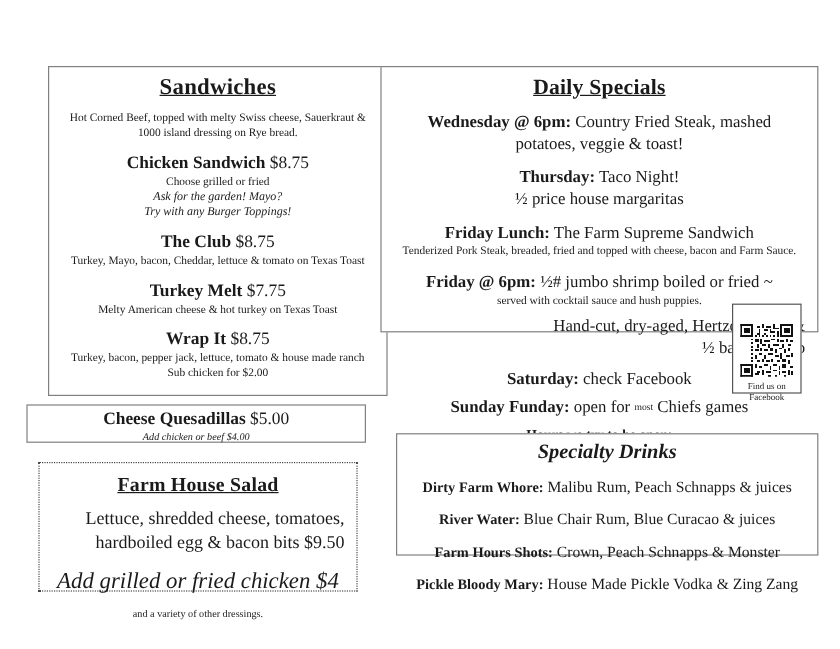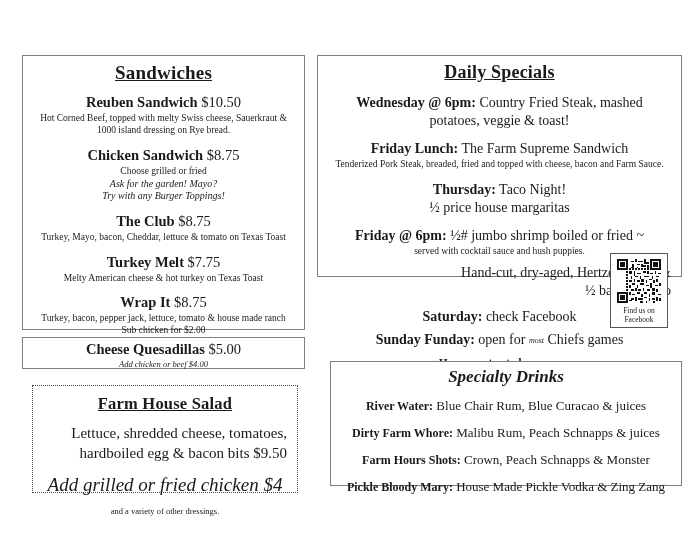--- a/index.html
+++ b/index.html
@@ -25,25 +25,25 @@
   .panel {
     position: absolute;
     box-sizing: border-box;
     border: 1px solid #808080;
     background: #ffffff;
   }
   .panel-dotted {
     border: 1px dotted #4a4a4a;
   }
 
-  #panel-sandwiches { left: 22px;  top: 55px;  width: 283px; height: 275px; }
+  #panel-sandwiches { left: 40px;  top: 55px;  width: 283px; height: 275px; }
   #panel-quesadillas{ left: 22px;  top: 337px; width: 283px; height: 32px;  }
   #panel-salad      { left: 32px;  top: 385px; width: 266px; height: 108px; }
   #panel-specials   { left: 317px; top: 55px;  width: 365px; height: 222px; }
-  #panel-drinks     { left: 330px; top: 361px; width: 352px; height: 125px; }
+  #panel-drinks     { left: 330px; top: 361px; width: 352px; height: 102px; }
 
   
   .section-title {
     text-align: center;
     font-weight: bold;
     font-size: 19px;
     text-decoration: underline;
     letter-spacing: .2px;
   }
   .section-title-italic {
@@ -111,21 +111,21 @@
     font-size: 9.5px;
     line-height: 1.25;
     margin-top: 1px;
   }
   .spec-cont {
     text-align: right;
     font-size: 14px;
     line-height: 1.3;
     margin-top: 6px;
   }
-  .tiny-inline { font-size: 8px; vertical-align: 1px; font-style: italic; }
+  .tiny-inline { font-size: 8px; vertical-align: 1px; }
 
   .hours-wrap { margin-top: 9px; }
   .hours-title {
     text-align: center;
     font-weight: bold;
     font-size: 11.5px;
     text-decoration: underline;
   }
   .hours-line {
     text-align: center;
@@ -145,21 +145,21 @@
   #qr-card {
     position: absolute;
     left: 292px;
     top: 197px;
     width: 58px;
     height: 75px;
     border: 1px solid #555;
     background: #fff;
     box-sizing: border-box;
     text-align: center;
-    padding-top: 5px;
+    padding-top: 16px;
   }
   #qr-code {
     width: 44px;
     height: 44px;
     margin: 0 auto;
     display: block;
   }
   .qr-caption {
     font-size: 7.5px;
     line-height: 1.25;
@@ -178,24 +178,20 @@
 </head>
 <body>
 
 <div class="page">
 
   <div class="panel" id="panel-sandwiches">
     <div class="inner">
       <div class="section-title">Sandwiches</div>
 
       <div class="sand-item">
-        <div class="item-name">
-          <b>Reuben Sandwich</b>
-          <span class="price">$10.50</span>
-        </div>
         <div class="desc">Hot Corned Beef, topped with melty Swiss cheese, Sauerkraut &amp; 1000 island dressing on Rye bread.</div>
       </div>
 
       <div class="sand-item">
         <div class="item-name">
           <b>Chicken Sandwich</b>
           <span class="price">$8.75</span>
         </div>
         <div class="desc">Choose grilled or fried</div>
         <div class="desc desc-i">Ask for the garden! Mayo?</div>
@@ -259,30 +255,30 @@
 
       <div class="spec-block">
         <div class="spec-line">
           <b>Wednesday @ 6pm:</b><span> Country Fried Steak, mashed</span>
         </div>
         <div class="spec-line">potatoes, veggie &amp; toast!</div>
       </div>
 
       <div class="spec-block">
         <div class="spec-line">
+          <b>Thursday:</b><span> Taco Night!</span>
+        </div>
+        <div class="spec-line">½ price house margaritas</div>
+      </div>
+
+      <div class="spec-block">
+        <div class="spec-line">
           <b>Friday Lunch:</b><span> The Farm Supreme Sandwich</span>
         </div>
         <div class="spec-sub">Tenderized Pork Steak, breaded, fried and topped with cheese, bacon and Farm Sauce.</div>
-      </div>
-
-      <div class="spec-block">
-        <div class="spec-line">
-          <b>Thursday:</b><span> Taco Night!</span>
-        </div>
-        <div class="spec-line">½ price house margaritas</div>
       </div>
 
       <div class="spec-block">
         <div class="spec-line">
           <b>Friday @ 6pm:</b><span> ½# jumbo shrimp boiled or fried ~</span>
         </div>
         <div class="spec-sub">served with cocktail sauce and hush puppies.</div>
         <div class="spec-cont">Hand-cut, dry-aged, Hertzog Steak &amp;</div>
         <div class="spec-cont" style="margin-top:0">½ baked potato</div>
       </div>
@@ -423,24 +419,24 @@
         </div>
       </div>
     </div>
   </div>
 
   <div class="panel" id="panel-drinks">
     <div class="inner">
       <div class="section-title-italic">Specialty Drinks</div>
 
       <div class="drink-line">
+        <b>Dirty Farm Whore:</b><span> Malibu Rum, Peach Schnapps &amp; juices</span>
+      </div>
+      <div class="drink-line">
         <b>River Water:</b><span> Blue Chair Rum, Blue Curacao &amp; juices</span>
-      </div>
-      <div class="drink-line">
-        <b>Dirty Farm Whore:</b><span> Malibu Rum, Peach Schnapps &amp; juices</span>
       </div>
       <div class="drink-line">
         <b>Farm Hours Shots:</b><span> Crown, Peach Schnapps &amp; Monster</span>
       </div>
       <div class="drink-line">
         <b>Pickle Bloody Mary:</b><span> House Made Pickle Vodka &amp; Zing Zang</span>
       </div>
     </div>
   </div>
 

